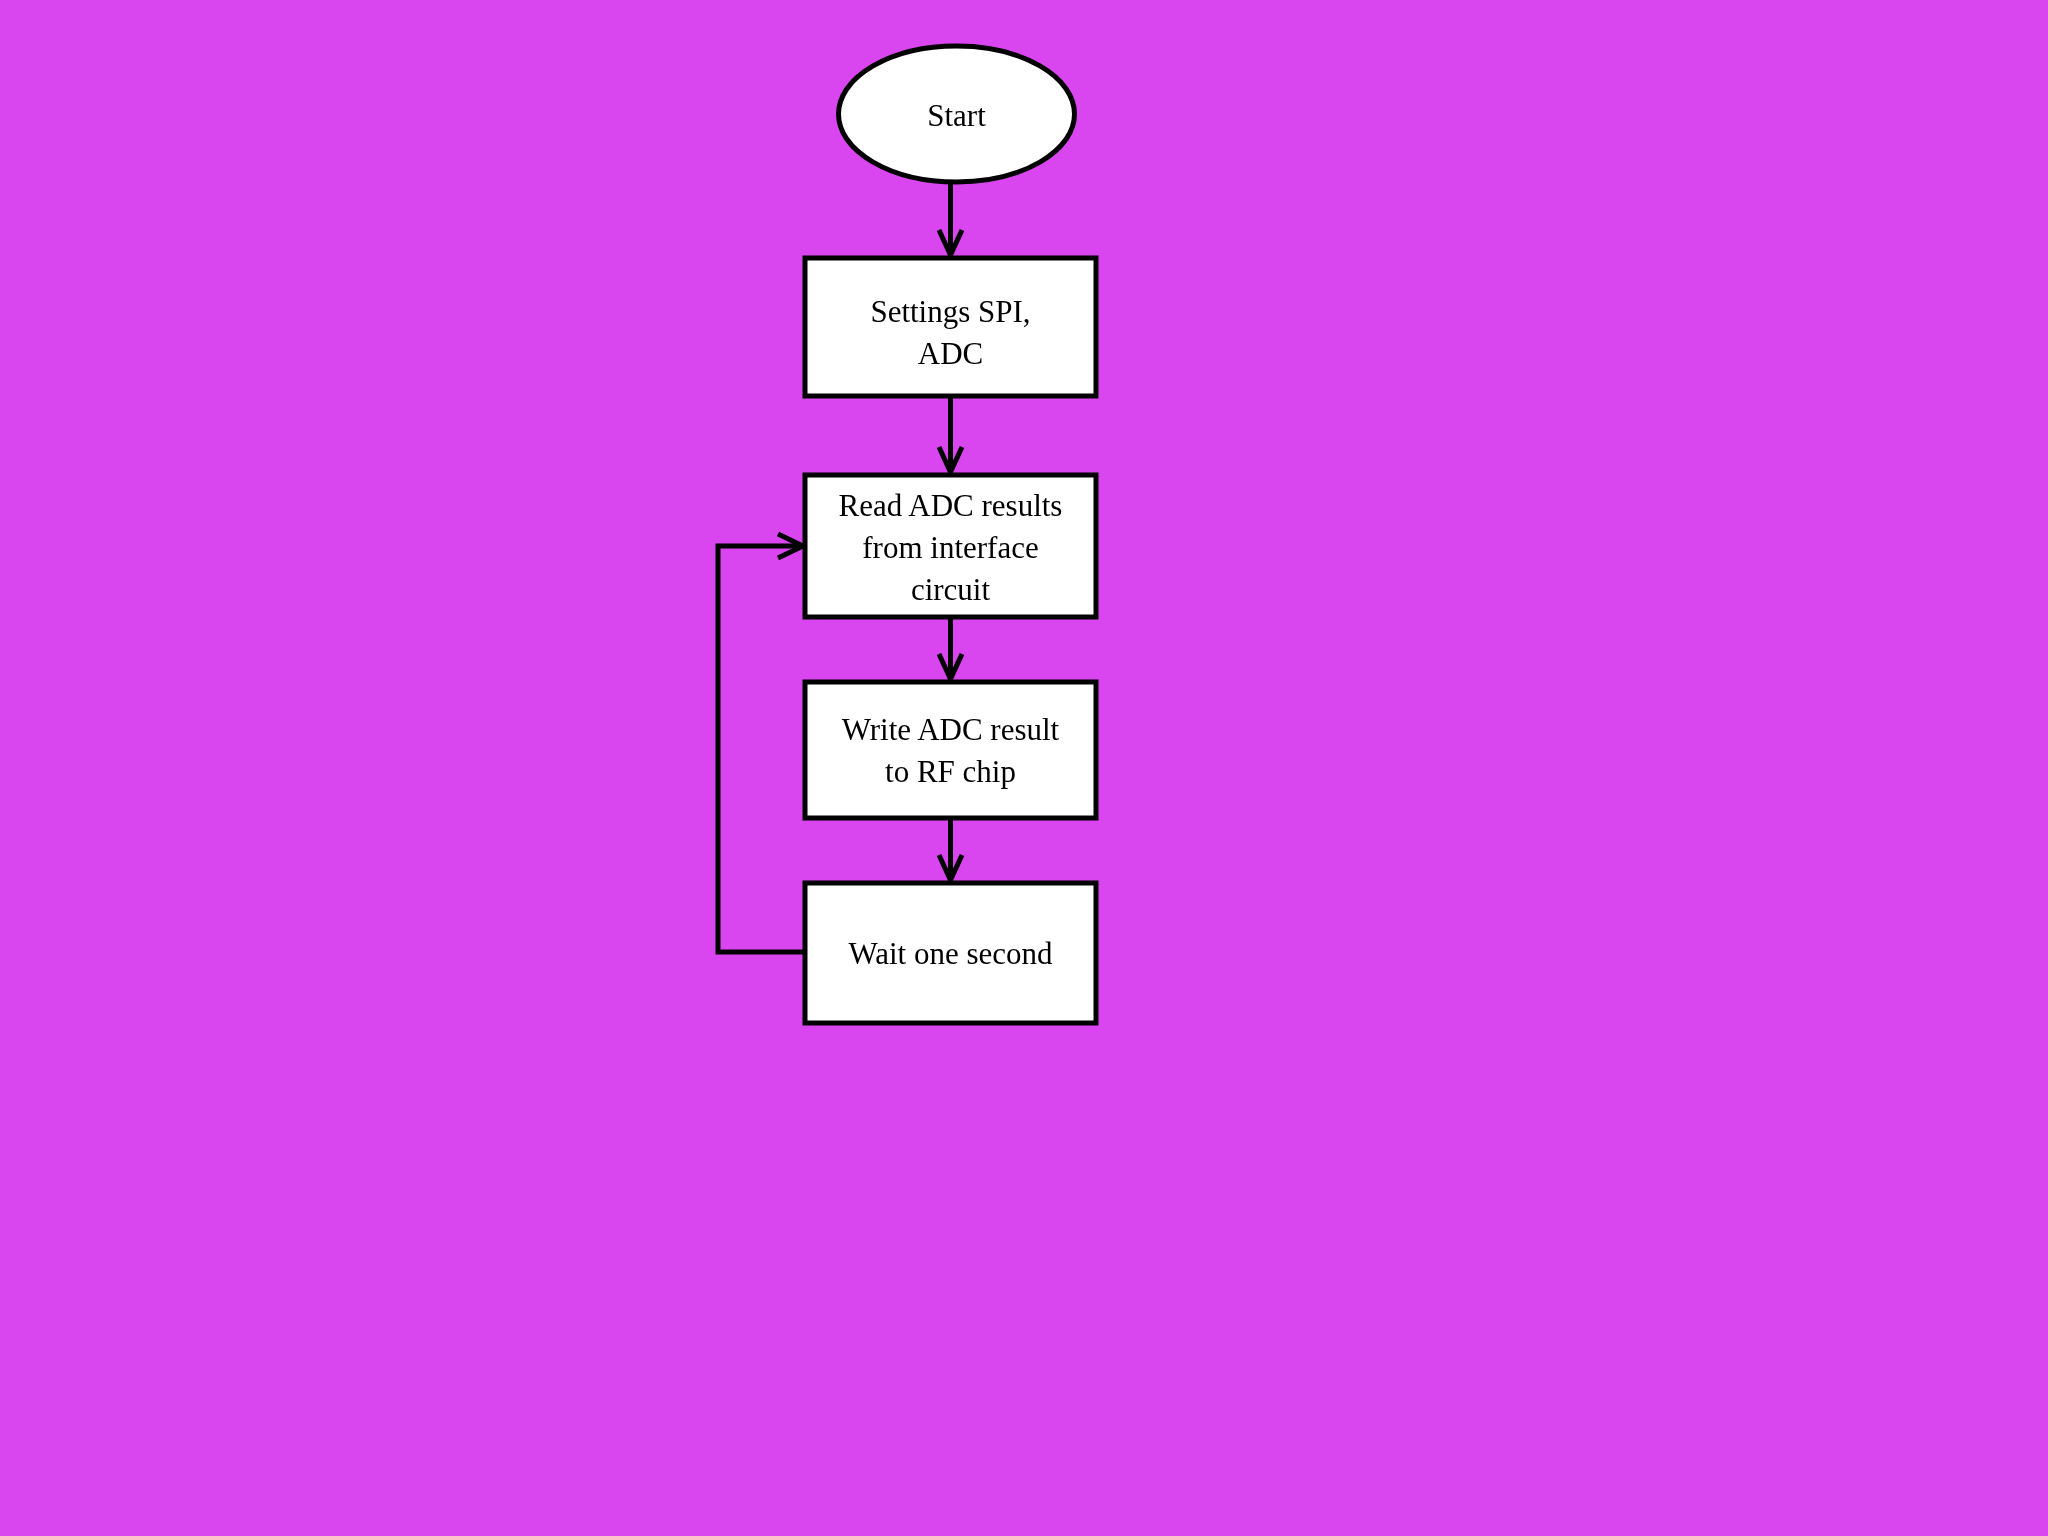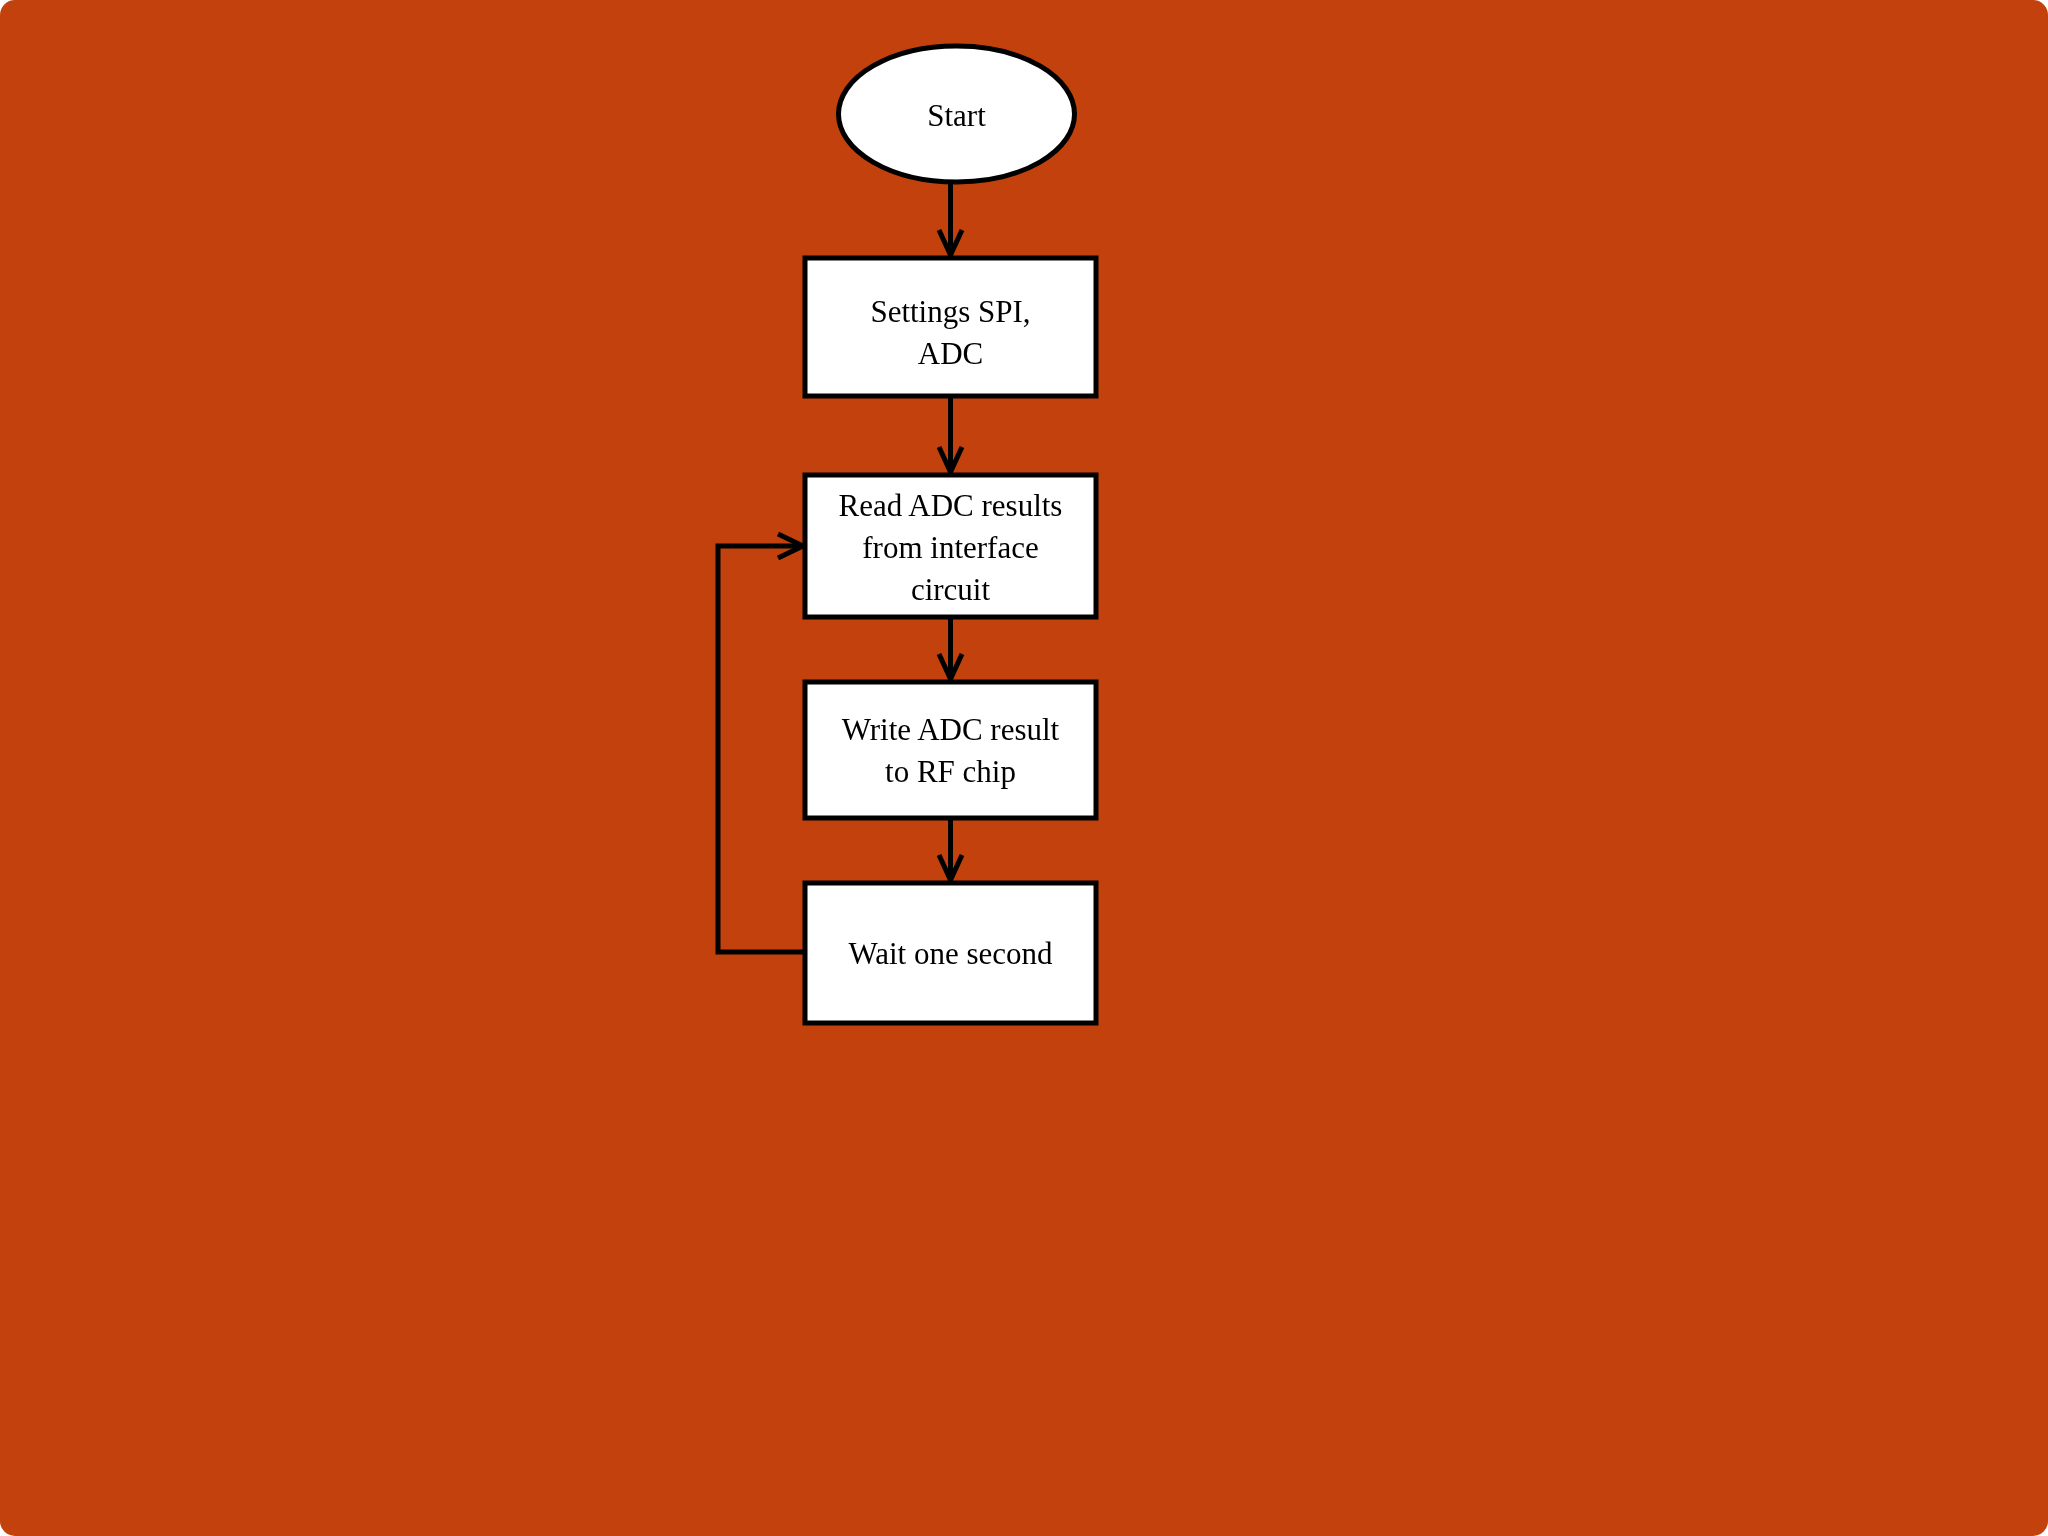--- a/index.html
+++ b/index.html
@@ -11,22 +11,21 @@
   body {
     width: 2048px;
     height: 1536px;
     overflow: hidden;
     font-family: "Liberation Serif", "DejaVu Serif", serif;
   }
   #canvas {
     position: relative;
     width: 2048px;
     height: 1536px;
-    background: #c2410c;
-    border-radius: 15px;
+    background: #d946ef;
   }
   #diagram-svg {
     position: absolute;
     left: 0;
     top: 0;
     width: 2048px;
     height: 1536px;
   }
   .node-shape {
     fill: #ffffff;

